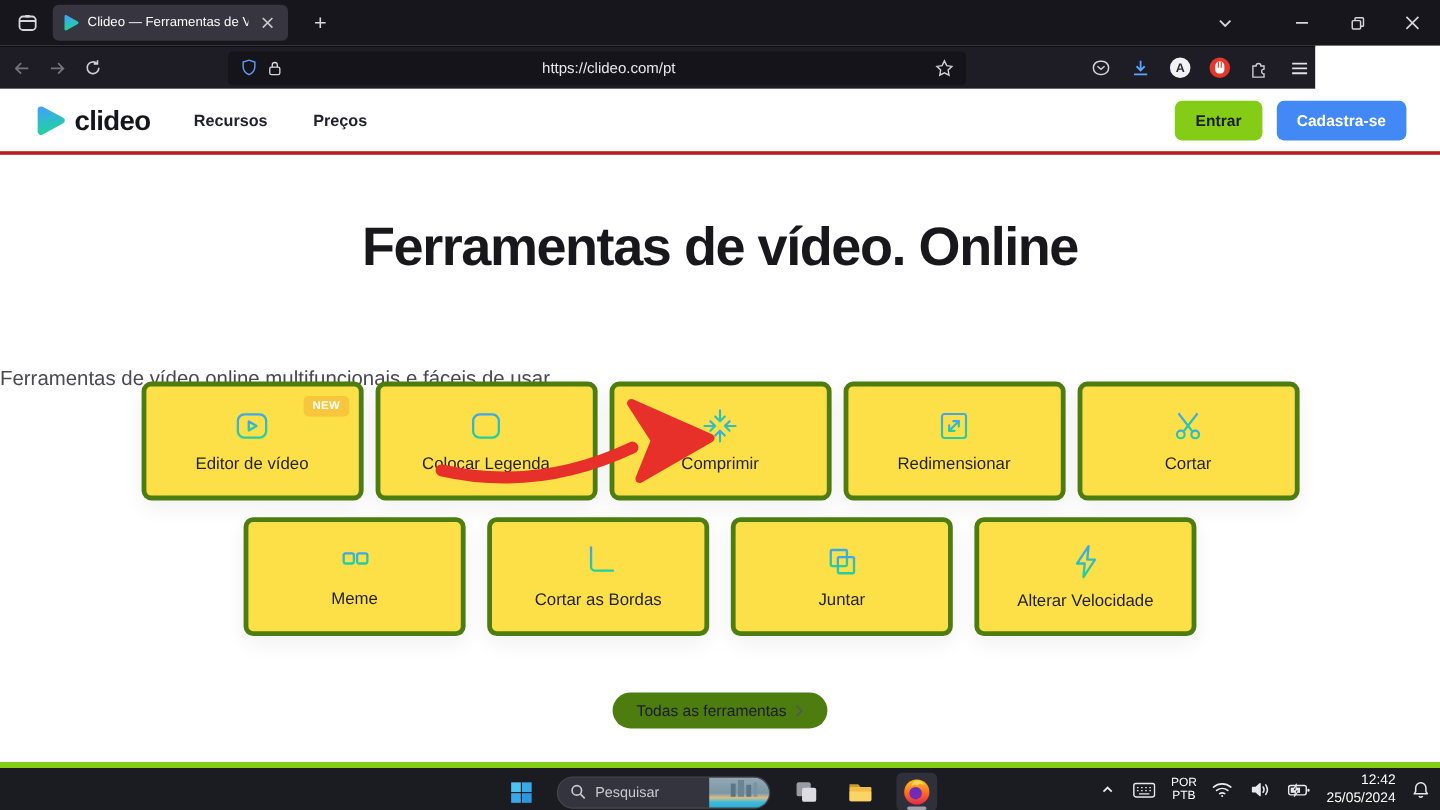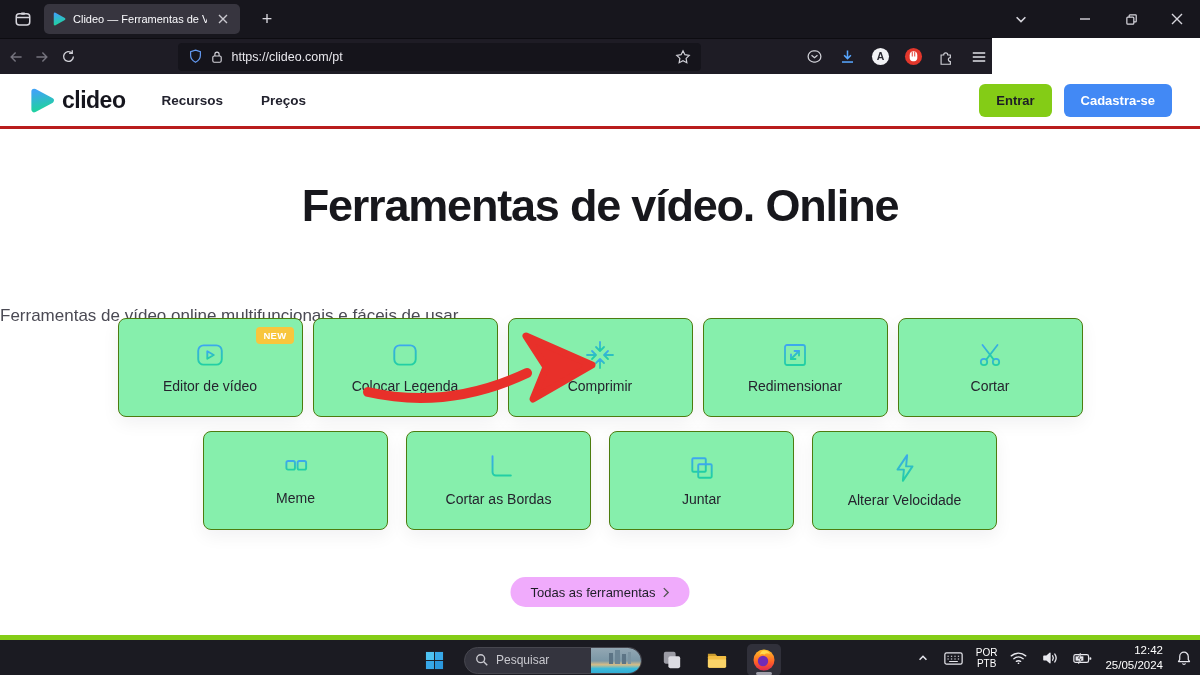--- a/index.html
+++ b/index.html
@@ -11,21 +11,21 @@
   .ffview { width:30px; height:26px; margin-left:8px; border-radius:4px; display:flex; align-items:center; justify-content:center; }
   .tab { display:flex; align-items:center; gap:7px; width:196px; height:30px; margin-left:6px; background:#37353f; border-radius:5px; padding:0 8px; }
   .tab-title { flex:1; color:#fbfbfe; font-size:11px; white-space:nowrap; overflow:hidden; }
   .tab-close { display:flex; align-items:center; justify-content:center; width:18px; height:18px; border-radius:3px; }
   .newtab { color:#d7d6dd; font-size:18px; margin-left:14px; width:26px; height:26px; display:flex; align-items:center; justify-content:center; border-radius:4px; }
   .tab-spacer { flex:1; }
   .winbtns { display:flex; align-items:center; height:38px; }
   .winbtn { width:46px; height:38px; display:flex; align-items:center; justify-content:center; }
   .tablist-btn { width:34px; height:30px; display:flex; align-items:center; justify-content:center; margin-right:24px; }
 
-  .toolbar { position:absolute; top:38px; left:0; width:992px; height:36px; background:#1e1c25; display:flex; align-items:center; border-top:1px solid #0d0c11; }
+  .toolbar { position:absolute; top:38px; left:0; width:1096px; height:36px; background:#1e1c25; display:flex; align-items:center; border-top:1px solid #0d0c11;text-align:center; }
   .navbtn { width:28px; height:28px; display:flex; align-items:center; justify-content:center; margin-left:6px; border-radius:4px; }
   .urlbar { display:flex; align-items:center; gap:7px; width:718px; height:28px; margin-left:100px; background:#15141b; border-radius:4px; padding:0 10px; }
   .url-text { flex:1; color:#e8e7ec; font-size:12.5px; }
   .tool-icons { display:flex; align-items:center; gap:7px; margin-left:100px; }
   .tbi { width:26px; height:26px; display:flex; align-items:center; justify-content:center; border-radius:4px; }
 
   
   .page { position:absolute; top:74px; left:0; width:1200px; height:561px; background:#fff; }
   .site-header { position:absolute; top:0; left:0; width:100%; height:55px; border-bottom:3px solid #b91c1c; display:flex; align-items:center; padding:0 28px; }
   .logo { display:flex; align-items:center; gap:7px; }
@@ -36,26 +36,26 @@
   .btn { font-size:13px; font-weight:700; border:none; border-radius:6px; padding:9px 17px; cursor:pointer; font-family:"Liberation Sans",sans-serif; }
   .btn-light { background:#84cc16; color:#1d1d26; }
   .btn-blue { background:#4289F5; color:#fff; }
 
   .hero-title { position:absolute; top:106px; width:100%; text-align:center; font-size:45px; font-weight:800; letter-spacing:-1.2px; color:#17171c; }
   .hero-sub { position:absolute; top:184px; width:100%; text-align:left; font-size:17px; color:#4b4a54;margin-top:48px; }
 
   .cards-row { position:absolute; left:0; width:100%; display:flex; justify-content:center; gap:10px; }
   .row1 { top:244px; }
   .row2 { top:357px;gap:18px; }
-  .card { position:relative; width:185px; height:99px; background:#86efac; border:1px solid #4d7c0f; border-radius:8px; box-shadow:0 6px 18px rgba(20,20,40,.06); display:flex; flex-direction:column; align-items:center; justify-content:center; gap:9px; cursor:pointer; }
+  .card { position:relative; width:185px; height:99px; background:#fde047; border:4px solid #4d7c0f; border-radius:8px; box-shadow:0 6px 18px rgba(20,20,40,.06); display:flex; flex-direction:column; align-items:center; justify-content:center; gap:9px; cursor:pointer; }
   .card-label { font-size:14px; color:#25242e; }
   .badge { position:absolute; top:8px; right:8px; background:#F8C63D; color:#fff; font-size:9.5px; font-weight:700; letter-spacing:.3px; padding:3px 7px; border-radius:4px; }
   .tool-ico { display:block; }
 
-  .pill-btn { position:absolute; top:503px; left:50%; transform:translateX(-50%); display:flex; align-items:center; gap:7px; background:#f0abfc; border:none; border-radius:16px; height:30px; padding:0 20px; font-size:13px; color:#1d1d26; font-family:"Liberation Sans",sans-serif; cursor:pointer; }
+  .pill-btn { position:absolute; top:503px; left:50%; transform:translateX(-50%); display:flex; align-items:center; gap:7px; background:#4d7c0f; border:none; border-radius:16px; height:30px; padding:0 20px; font-size:13px; color:#1d1d26; font-family:"Liberation Sans",sans-serif; cursor:pointer; }
 
   .arrow-overlay { position:absolute; top:0; left:0; width:1200px; height:561px; pointer-events:none; }
 
   
   .taskbar { position:absolute; top:635px; left:0; width:1200px; height:40px; background:#1b1b22; border-top:5px solid #84cc16; }
   .tb-center { position:absolute; left:50%; top:0; transform:translateX(-50%); height:40px; display:flex; align-items:center; gap:15px; }
   .tb-icon { width:30px; height:30px; display:flex; align-items:center; justify-content:center; border-radius:5px; }
   .search-pill { display:flex; align-items:center; position:relative; width:178px; height:27px; background:#34343e; border:1px solid #47474f; border-radius:14px; padding-left:10px; overflow:hidden; }
   .search-text { color:#c9c9cf; font-size:12px; margin-left:7px; }
   .bing-thumb { position:absolute; right:0; top:0; height:27px; width:50px; border-radius:0 13px 13px 0; background:linear-gradient(180deg,#93a7b3 0%,#7b97a6 48%,#d8bd86 62%,#3cbadb 76%,#2ea7cf 100%); }

